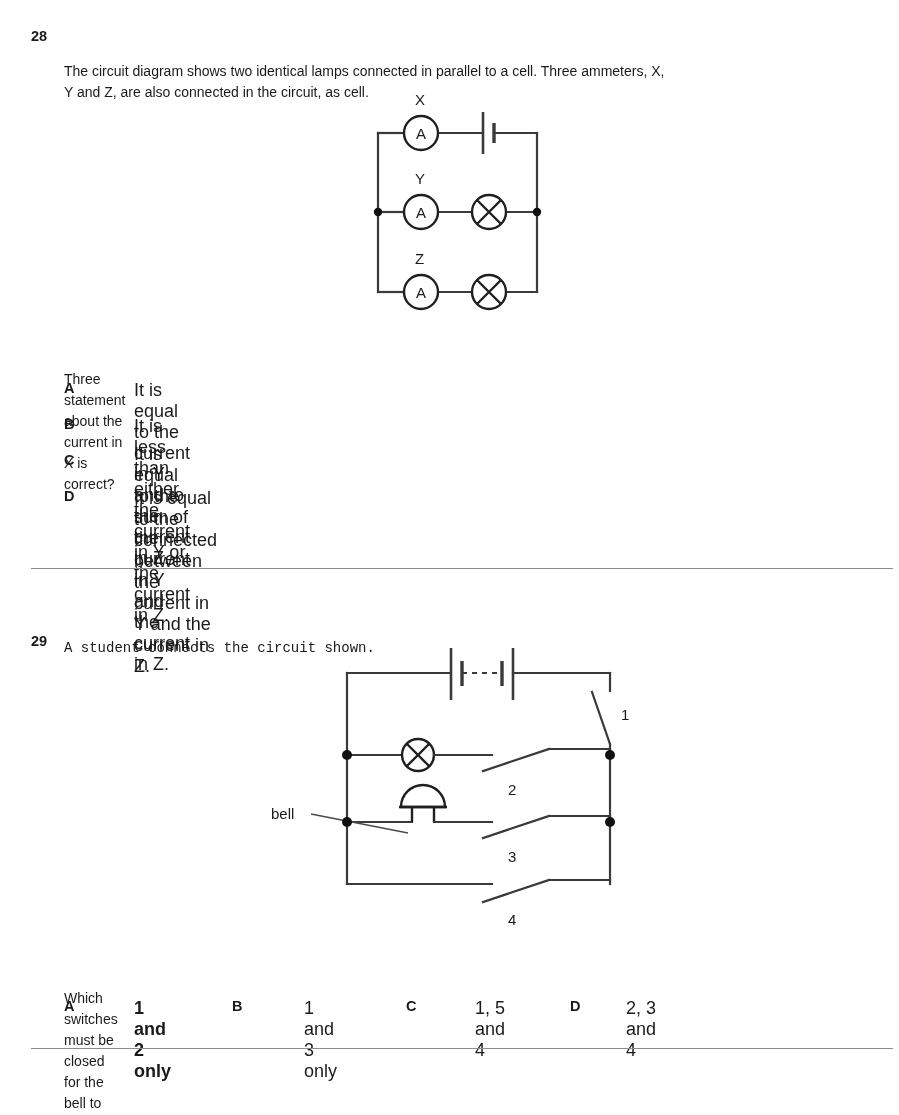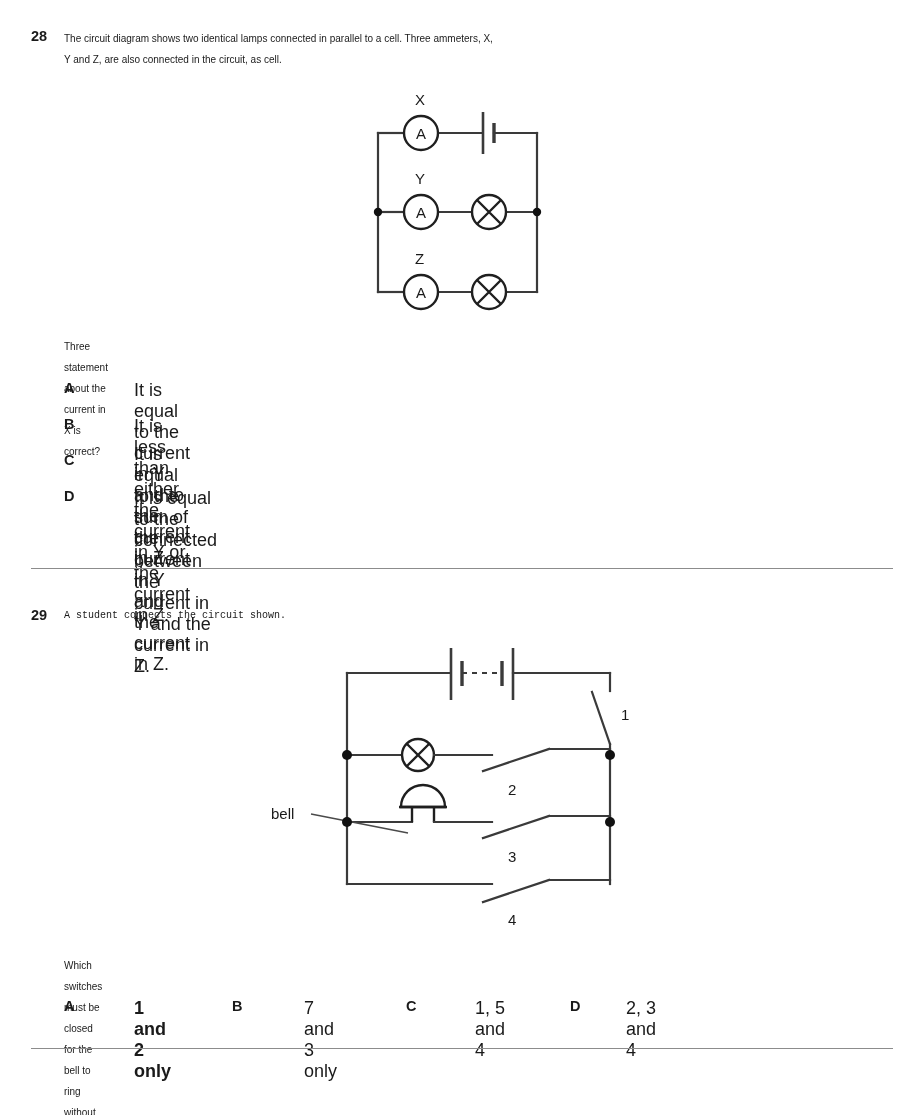--- a/index.html
+++ b/index.html
@@ -22,22 +22,23 @@
     height: 1115px;
   }
   .qblock { position: absolute; }
   .qnum {
     position: absolute;
     font-weight: bold;
     font-size: 14.5px;
   }
   .qtext {
     position: absolute;
-    font-size: 10px;
+    font-size: 14px;
     line-height: 21px;
+    margin-top: 33px;
   }
   .opt-letter {
     position: absolute;
     font-weight: bold;
     font-size: 14.5px;
   }
   .opt-text {
     position: absolute;
     font-size: 18px;
     margin-left: 38px;
@@ -172,21 +173,21 @@
     <div class="opt-text" style="left:96px; top:444px;">It is equal to the sum of the current in Y and the current in Z.</div>
 
     <div class="opt-letter" style="left:64px; top:488px;">D</div>
     <div class="opt-text" style="left:96px; top:488px;">It is equal to the connected between the current in Y and the current in Z.</div>
   </div>
 
   <div class="rule" style="top:568px;"></div>
 
   <div class="qblock">
 
-    <div class="qnum" style="left:31px; top:607px;">29</div>
+    <div class="qnum" style="left:31px; top:633px;">29</div>
 
     <div class="qtext" style="left:64px; top:605px; width:825px;font-family:Liberation Mono, monospace;">A student connects the circuit shown.</div>
 
     <div class="figure" style="left:270px; top:640px;">
       <svg width="380" height="290" viewBox="0 0 380 290">
 
         <path class="wire" d="M 77 33 L 77 244"></path>
 
         <path class="wire" d="M 77 33 L 180 33"></path>
         <path class="plate" d="M 181 8 L 181 60"></path>
@@ -242,21 +243,21 @@
         <text class="lbl" x="238" y="285">4</text>
       </svg>
     </div>
 
     <div class="qtext" style="left:64px; top:955px;">Which switches must be closed for the bell to ring without lighting the lamp?</div>
 
     <div class="opt-letter" style="left:64px; top:998px;">A</div>
     <div class="opt-text" style="left:96px; top:998px;font-weight:bold;">1 and 2 only</div>
 
     <div class="opt-letter" style="left:232px; top:998px;">B</div>
-    <div class="opt-text" style="left:266px; top:998px;">7 and 3 only</div>
+    <div class="opt-text" style="left:266px; top:998px;">1 and 3 only</div>
 
     <div class="opt-letter" style="left:406px; top:998px;">C</div>
     <div class="opt-text" style="left:437px; top:998px;">1, 5 and 4</div>
 
     <div class="opt-letter" style="left:570px; top:998px;">D</div>
     <div class="opt-text" style="left:588px; top:998px;">2, 3 and 4</div>
   </div>
 
   <div class="rule" style="top:1048px;"></div>
 

